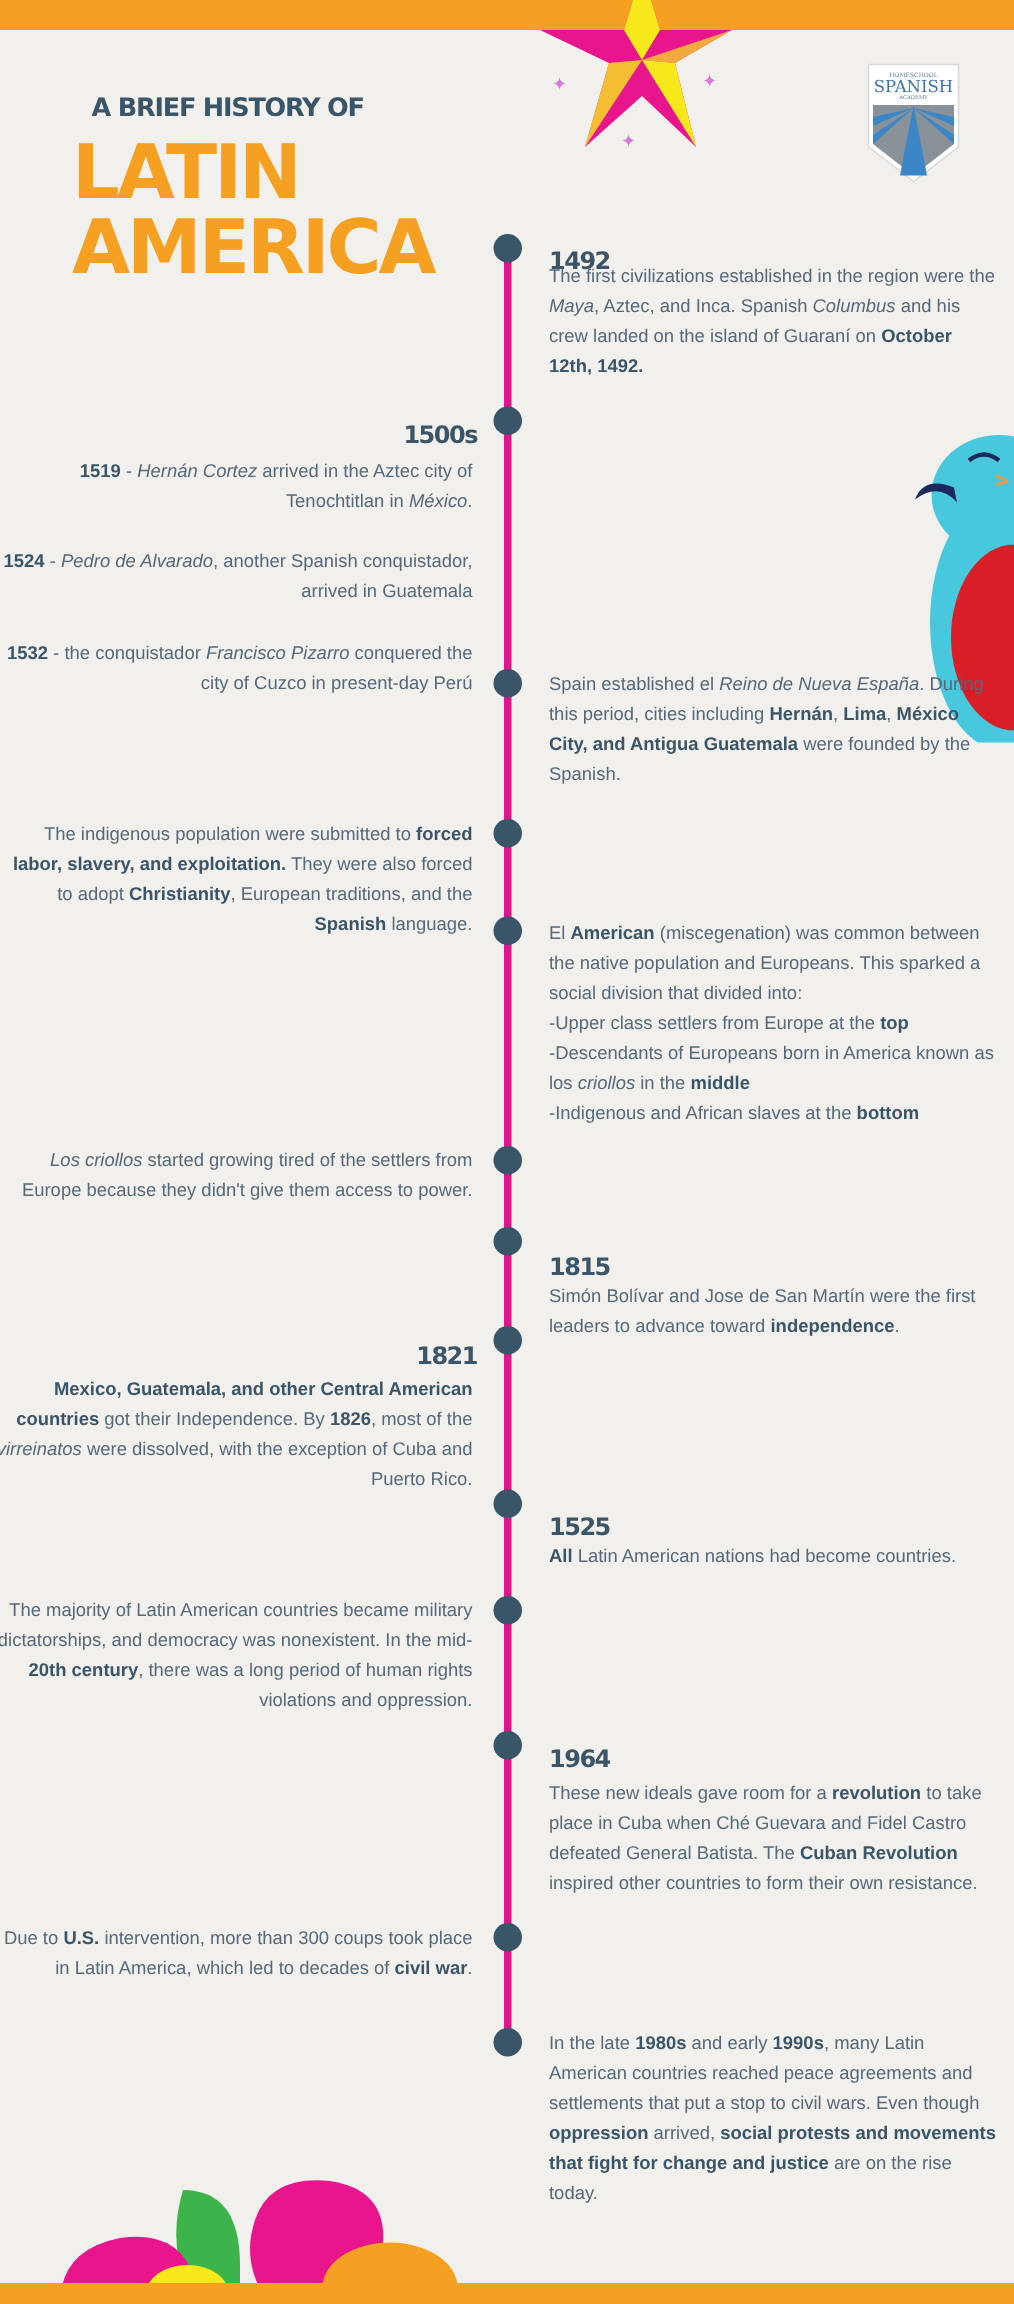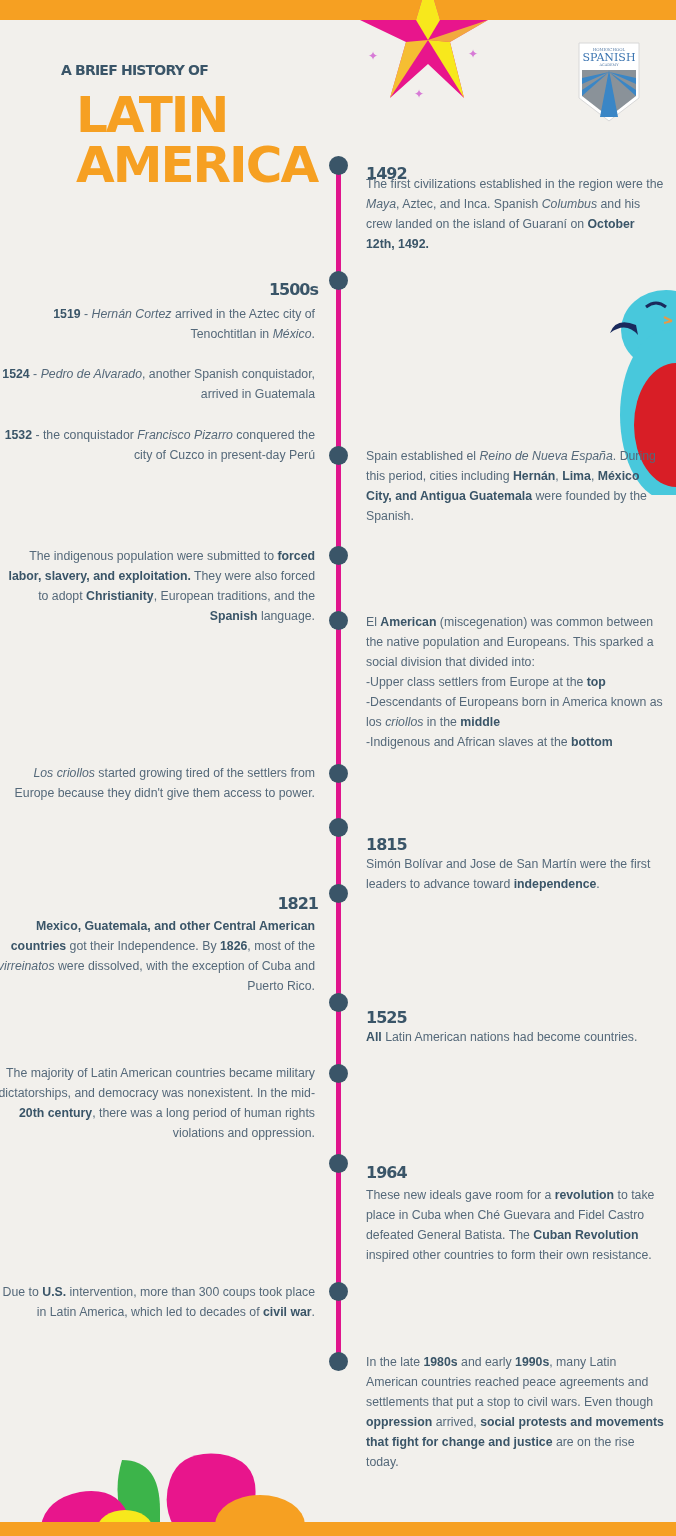--- a/index.html
+++ b/index.html
@@ -12,25 +12,25 @@
     }
     .band {
       position: absolute; left: 0; width: 676px; background: #f6a022;
     }
     .band.top { top: 0; height: 20px; }
     .band.bottom { top: 1522px; height: 14px; }
 
     .title-kicker {
       position: absolute; left: 61px; top: 62px;
       font-family: "DejaVu Sans", sans-serif;
-      font-weight: bold; font-size: 14px; letter-spacing: -0.8px;
+      font-weight: bold; font-size: 17px; letter-spacing: -0.8px;
       color: #3a5568;
     }
     .title-main {
-      position: absolute; left: 76px; top: 90px;
+      position: absolute; left: 48px; top: 90px;
       font-family: "DejaVu Sans", sans-serif;
       font-weight: bold; font-size: 50px; line-height: 50px;
       letter-spacing: -2px; color: #f6a022;
     }
 
     .timeline-line {
       position: absolute; left: 336px; top: 166px; width: 5px; height: 1196px;
       background: #e0148c;
     }
     .dot {

